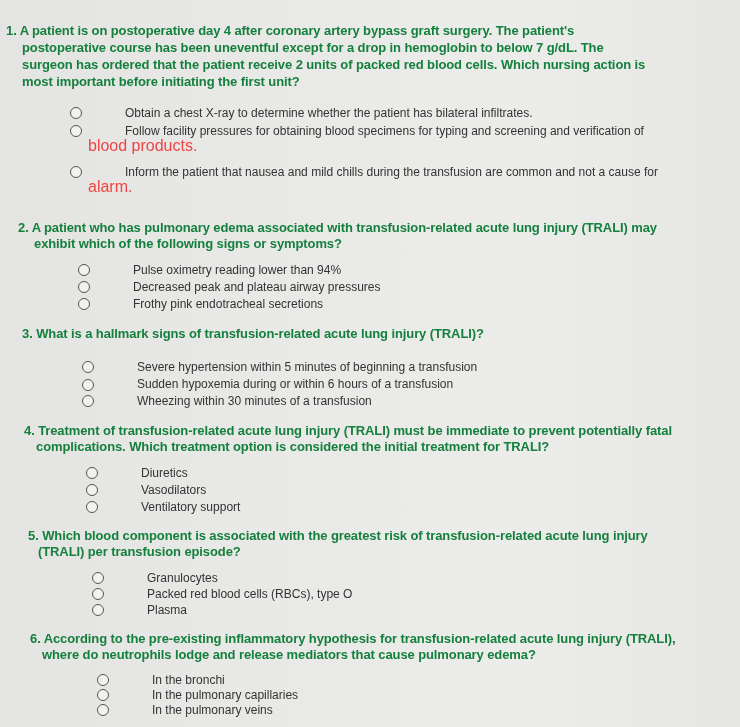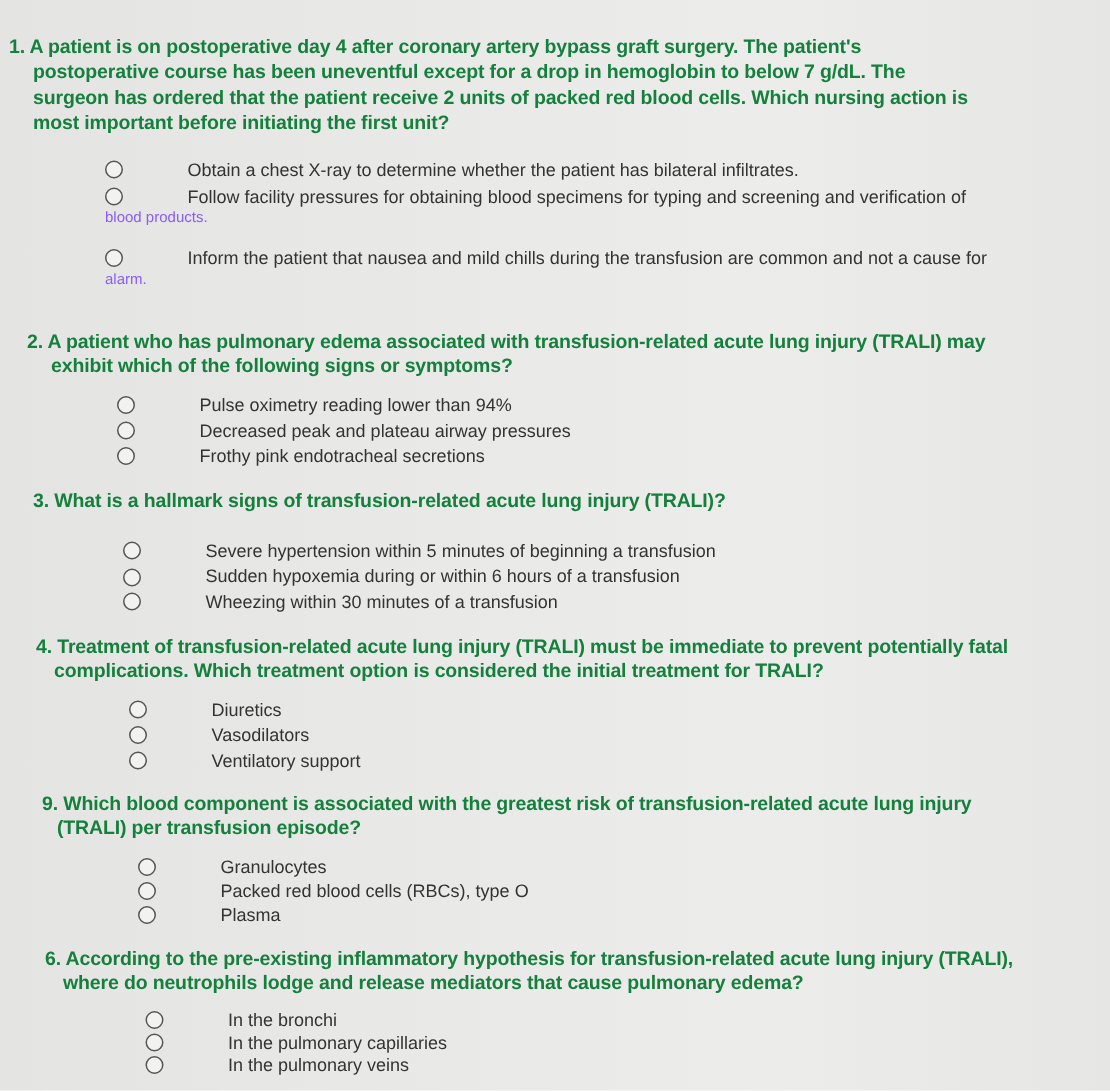--- a/index.html
+++ b/index.html
@@ -15,21 +15,21 @@
     font-weight: bold; font-size: 13px; line-height: 17px;
     color: #15803d;
     letter-spacing: -0.1px;
   }
   .opt { position: absolute; display: flex; align-items: flex-start; font-size: 12px; line-height: 15px; color: #333; gap: 40px; }
   .radio {
     width: 10px; height: 10px; border: 1.6px solid #555; border-radius: 50%;
     background: #f2f2f0; margin-right: 3px; margin-top: 1px; flex: 0 0 auto;
   }
   .opt-label { display: inline-block; }
-  .wrap-label { position: absolute; font-size: 10px; line-height: 15px; color: #8b5cf6; }
+  .wrap-label { position: absolute; font-size: 16px; line-height: 15px; color: #ef4444; margin-left: 18px; }
 </style>
 </head>
 <body>
 
 <div>
   <div class="q-text" style="left:6px;top:22px;">1. A patient is on postoperative day 4 after coronary artery bypass graft surgery. The patient's</div>
   <div class="q-text" style="left:22px;top:39px;">postoperative course has been uneventful except for a drop in hemoglobin to below 7 g/dL. The</div>
   <div class="q-text" style="left:22px;top:56px;">surgeon has ordered that the patient receive 2 units of packed red blood cells. Which nursing action is</div>
   <div class="q-text" style="left:22px;top:73px;">most important before initiating the first unit?</div>
 
@@ -93,21 +93,21 @@
     <span class="radio"></span>
     <span class="opt-label">Vasodilators</span>
   </div>
   <div class="opt" style="left:86px;top:500px;">
     <span class="radio"></span>
     <span class="opt-label">Ventilatory support</span>
   </div>
 </div>
 
 <div>
-  <div class="q-text" style="left:28px;top:527px;">9. Which blood component is associated with the greatest risk of transfusion-related acute lung injury</div>
+  <div class="q-text" style="left:28px;top:527px;">5. Which blood component is associated with the greatest risk of transfusion-related acute lung injury</div>
   <div class="q-text" style="left:38px;top:543px;">(TRALI) per transfusion episode?</div>
   <div class="opt" style="left:92px;top:571px;">
     <span class="radio"></span>
     <span class="opt-label">Granulocytes</span>
   </div>
   <div class="opt" style="left:92px;top:587px;">
     <span class="radio"></span>
     <span class="opt-label">Packed red blood cells (RBCs), type O</span>
   </div>
   <div class="opt" style="left:92px;top:603px;">

